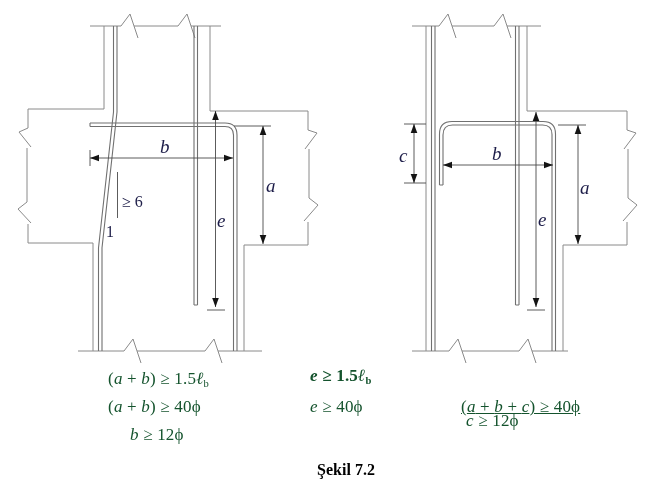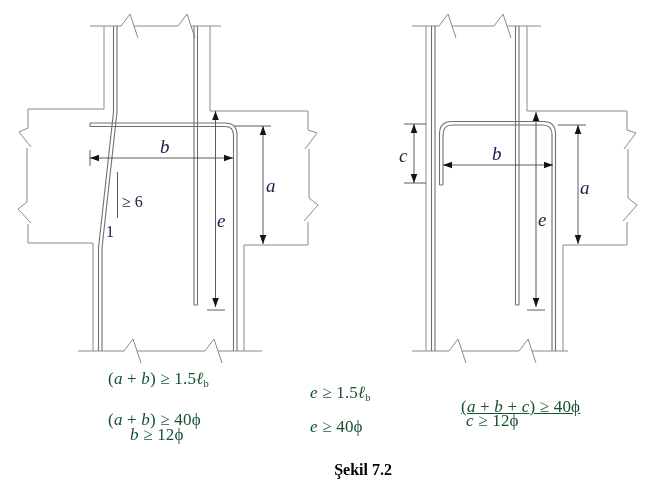--- a/index.html
+++ b/index.html
@@ -9,21 +9,21 @@
   .struct{stroke:#8a8a8a;stroke-width:1;fill:none;}
   .bar{stroke:#707070;stroke-width:1.1;fill:none;}
   .dim{stroke:#4a4a4a;stroke-width:0.9;fill:none;}
   .tick{stroke:#4a4a4a;stroke-width:0.9;fill:none;}
   .ah{fill:#141414;stroke:none;}
   .lab{font-family:"Liberation Serif", serif;font-style:italic;font-size:19px;fill:#1d1d49;}
   .ann{font-family:"Liberation Serif", serif;font-size:16px;fill:#20204a;}
   .fline{position:absolute;font-size:17px;color:#14532d;white-space:nowrap;letter-spacing:0.2px;}
   .fline .it{font-style:italic;}
   .fline .sb{font-size:0.62em;vertical-align:-0.32em;}
-  .caption{position:absolute;font-weight:bold;font-size:16px;color:#000;text-align:right;}
+  .caption{position:absolute;font-weight:bold;font-size:16px;color:#000;text-align:center;}
 </style>
 </head>
 <body>
 
 <div id="page">
 
 <svg width="647" height="493" viewBox="0 0 647 493">
 
   <g>
 
@@ -144,24 +144,24 @@
       <path class="dim" d="M536,112 V307"></path>
       <path class="tick" d="M527,310 H545"></path>
       <path class="ah" d="M0,0 L3.3,9 L-3.3,9 Z" transform="translate(536,112)"></path>
       <path class="ah" d="M0,0 L3.3,9 L-3.3,9 Z" transform="translate(536,307) rotate(180)"></path>
       <text class="lab" x="538" y="226">e</text>
     </g>
   </g>
 </svg>
 
 <div class="fline" style="left:108px;top:369px;"><span>(</span><span class="it">a</span><span> + </span><span class="it">b</span><span>) ≥ 1.5</span><span class="it">ℓ</span><span class="sb">b</span></div>
-<div class="fline" style="left:108px;top:410px;"><span>(</span><span class="it">a</span><span> + </span><span class="it">b</span><span>) ≥ 40</span><span>ϕ</span></div>
+<div class="fline" style="left:108px;top:397px;"><span>(</span><span class="it">a</span><span> + </span><span class="it">b</span><span>) ≥ 40</span><span>ϕ</span></div>
 <div class="fline" style="left:108px;top:425px;margin-left:22px;"><span class="it">b</span><span> ≥ 12</span><span>ϕ</span></div>
 
-<div class="fline" style="left:310px;top:383px;"><span class="it">e</span><span> ≥ 1.5</span><span class="it">ℓ</span><span class="sb">b</span></div>
-<div class="fline" style="left:310px;top:397px;margin-top:20px;"><span class="it">e</span><span> ≥ 40</span><span>ϕ</span></div>
+<div class="fline" style="left:310px;top:366px;font-weight:bold;"><span class="it">e</span><span> ≥ 1.5</span><span class="it">ℓ</span><span class="sb">b</span></div>
+<div class="fline" style="left:310px;top:397px;"><span class="it">e</span><span> ≥ 40</span><span>ϕ</span></div>
 
 <div class="fline" style="left:461px;top:397px;text-decoration:underline;"><span>(</span><span class="it">a</span><span> + </span><span class="it">b</span><span> + </span><span class="it">c</span><span>) ≥ 40</span><span>ϕ</span></div>
 <div class="fline" style="left:466px;top:411px;"><span class="it">c</span><span> ≥ 12</span><span>ϕ</span></div>
 
 <div class="caption" style="left:300px;top:461px;width:92px;">Şekil 7.2</div>
 
 </div>
 
 </body></html>

